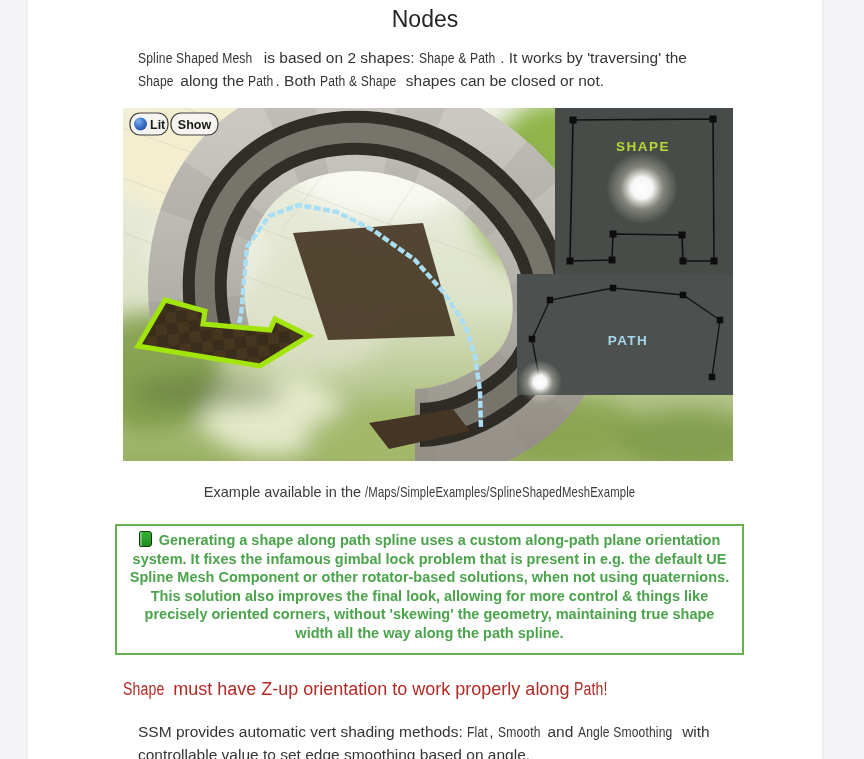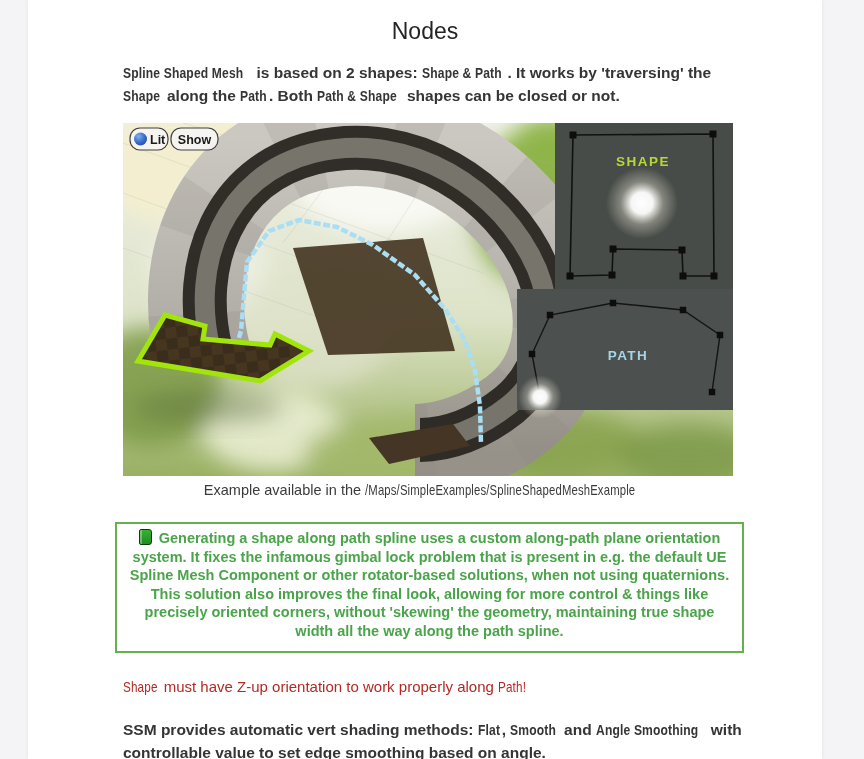--- a/index.html
+++ b/index.html
@@ -9,65 +9,65 @@
     font-family:"Liberation Sans",sans-serif;
     color:#353537;
   }
   .content{
     margin-left:28px;width:794px;height:759px;
     background:#ffffff;
     box-shadow:0 0 4px rgba(0,0,0,.08);
     overflow:hidden;
   }
   h1.page-title{
-    margin:16px;padding-top:2px;
+    margin:4px;padding-top:2px;
     text-align:center;
     font-size:23px;font-weight:400;color:#242426;
   }
   .inner{margin-left:95px;width:620px;}
   h2.section-heading{
     margin:20px 0 0;
     font-size:20px;font-weight:400;color:#5c5e60;
   }
   p.body{
-    margin:13px 0 0;
-    font-size:15.5px;line-height:23px;color:#353537;font-weight:bold;
+    margin:13px 15px 0;
+    font-size:15.5px;line-height:23px;color:#353537;
   }
   .cond{
     display:inline-block;
     transform:scaleX(.78);
     transform-origin:0 70%;
     white-space:pre;
     letter-spacing:.2px;
   }
   figure{margin:16px 0 0;width:610px;}
   figure svg{display:block;}
   figcaption{
-    width:610px;text-align:center;margin-top:6px;
+    width:610px;text-align:center;margin-top:23px;
     font-size:14.5px;color:#3b3b3d;
   }
   .note{
     margin:24px 0 0 -8px;
     width:605px;
     border:2px solid #66b050;
     padding:5px 10px 11px;
     text-align:center;
     font-size:14.5px;font-weight:bold;line-height:18.5px;
     color:#4ba44b;
   }
   .book-icon{
     display:inline-block;width:11px;height:14px;
     background:linear-gradient(#35b235,#1e8c1e);
     border:1px solid #0c3c0c;border-radius:2px 3px 3px 2px;
     box-shadow:inset 2px 0 0 rgba(255,255,255,.35);
     vertical-align:-2px;margin-right:7px;
   }
   p.warn{
     margin:23px 0 17px;
-    font-size:15px;line-height:22px;
+    font-size:18px;line-height:22px;
     color:#b22a23;
   }
   p.shading{margin-top:20px;}
   svg text{font-family:"Liberation Sans",sans-serif;}
 </style>
 </head>
 <body>
 
 <div class="content">
   <h1 class="page-title">Nodes</h1>

